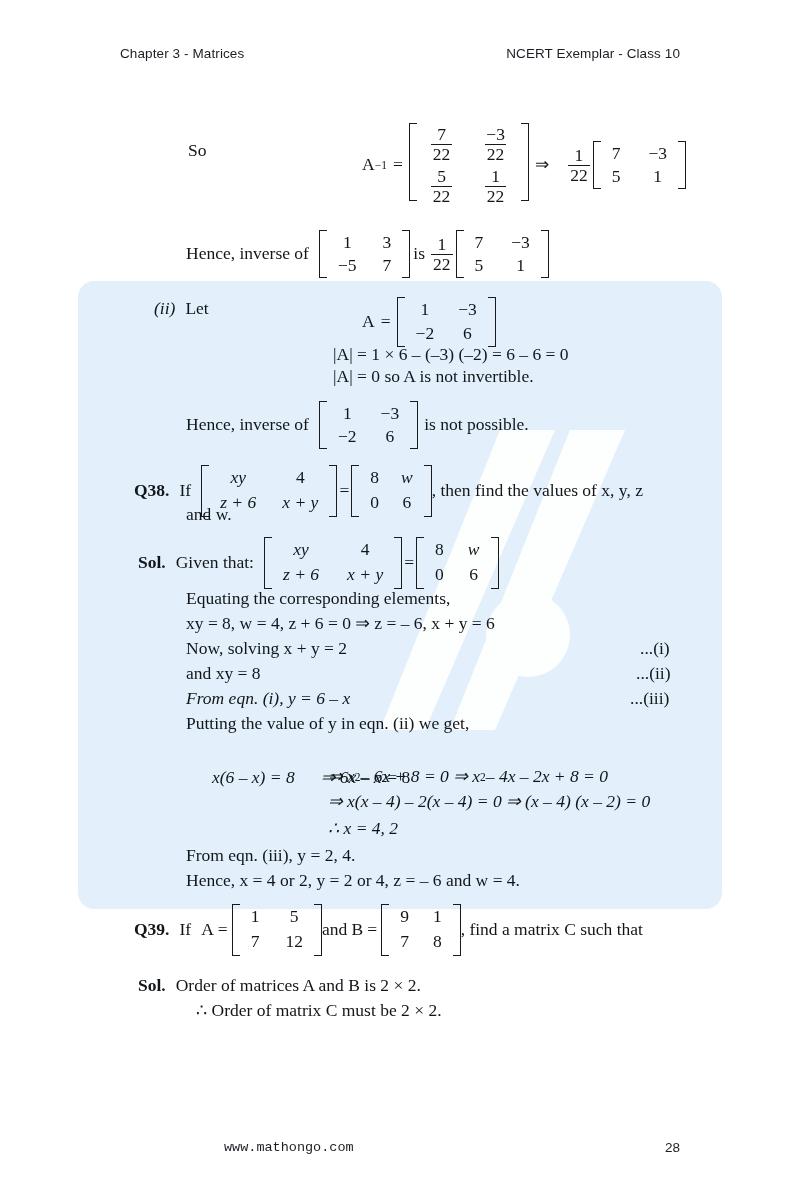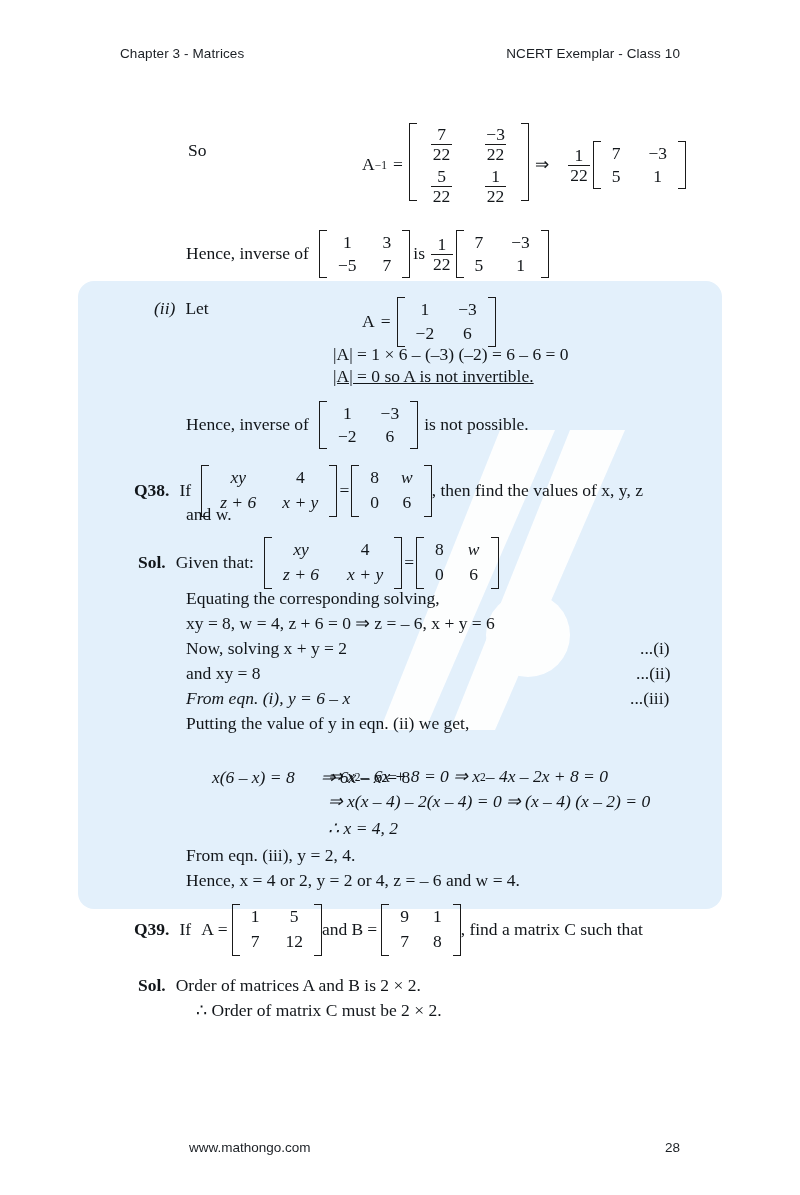--- a/index.html
+++ b/index.html
@@ -243,21 +243,21 @@
           <span class="c">1</span>
           <span class="c">−3</span>
           <span class="c">−2</span>
           <span class="c">6</span>
         </span>
         <span class="brk r" style="height:48px;"></span>
       </span>
     </div>
 
     <div class="blk txt" style="left:333px; top:344px;">|A|  = 1 × 6 – (–3) (–2) = 6 – 6 = 0</div>
-    <div class="blk txt" style="left:333px; top:366px;text-decoration:underline;">|A|  = 0 so A is not invertible.</div>
+    <div class="blk txt" style="left:333px; top:366px;">|A|  = 0 so A is not invertible.</div>
 
     <div class="blk row" style="left:186px; top:400px;">
       <span class="txt">Hence, inverse of</span>
       <span class="gap-s"></span>
       <span class="mat">
         <span class="brk l" style="height:46px;"></span>
         <span class="cells c2" style="column-gap:12px;">
           <span class="c">1</span>
           <span class="c">−3</span>
           <span class="c">−2</span>
@@ -319,21 +319,21 @@
         <span class="cells c2" style="column-gap:12px;">
           <span class="c">8</span>
           <span class="c it">w</span>
           <span class="c">0</span>
           <span class="c">6</span>
         </span>
         <span class="brk r" style="height:50px;"></span>
       </span>
     </div>
 
-    <div class="blk txt" style="left:186px; top:588px;">Equating the corresponding solving,</div>
+    <div class="blk txt" style="left:186px; top:588px;">Equating the corresponding elements,</div>
     <div class="blk txt" style="left:186px; top:613px;">xy = 8, w = 4, z + 6 = 0    ⇒    z = – 6, x + y = 6</div>
     <div class="blk txt" style="left:186px; top:638px;">Now, solving        x + y = 2</div>
     <div class="blk txt" style="left:640px; top:638px;">...(i)</div>
     <div class="blk txt" style="left:186px; top:663px;">and                        xy = 8</div>
     <div class="blk txt" style="left:636px; top:663px;">...(ii)</div>
     <div class="blk txt" style="left:186px; top:688px;font-style:italic;">From eqn. (i),            y = 6 – x</div>
     <div class="blk txt" style="left:630px; top:688px;">...(iii)</div>
     <div class="blk txt" style="left:186px; top:713px;">Putting the value of y in eqn. (ii) we get,</div>
 
     <div class="blk row txt" style="left:212px; top:767px;">
@@ -394,17 +394,17 @@
     <div class="blk row" style="left:138px; top:975px;">
       <span class="txt bold">Sol.</span>
       <span class="gap-s"></span>
       <span class="txt">Order of matrices A and B is 2 × 2.</span>
     </div>
     <div class="blk txt" style="left:196px; top:1000px;">∴ Order of matrix C must be 2 × 2.</div>
 
   </div>
 
   <div class="pg-footer">
-    <span style="margin-left:69px;">www.mathongo.com</span>
+    <span style="margin-left:104px;font-family:Liberation Mono, monospace;">www.mathongo.com</span>
     <span>28</span>
   </div>
 
 </div>
 
 </body></html>

